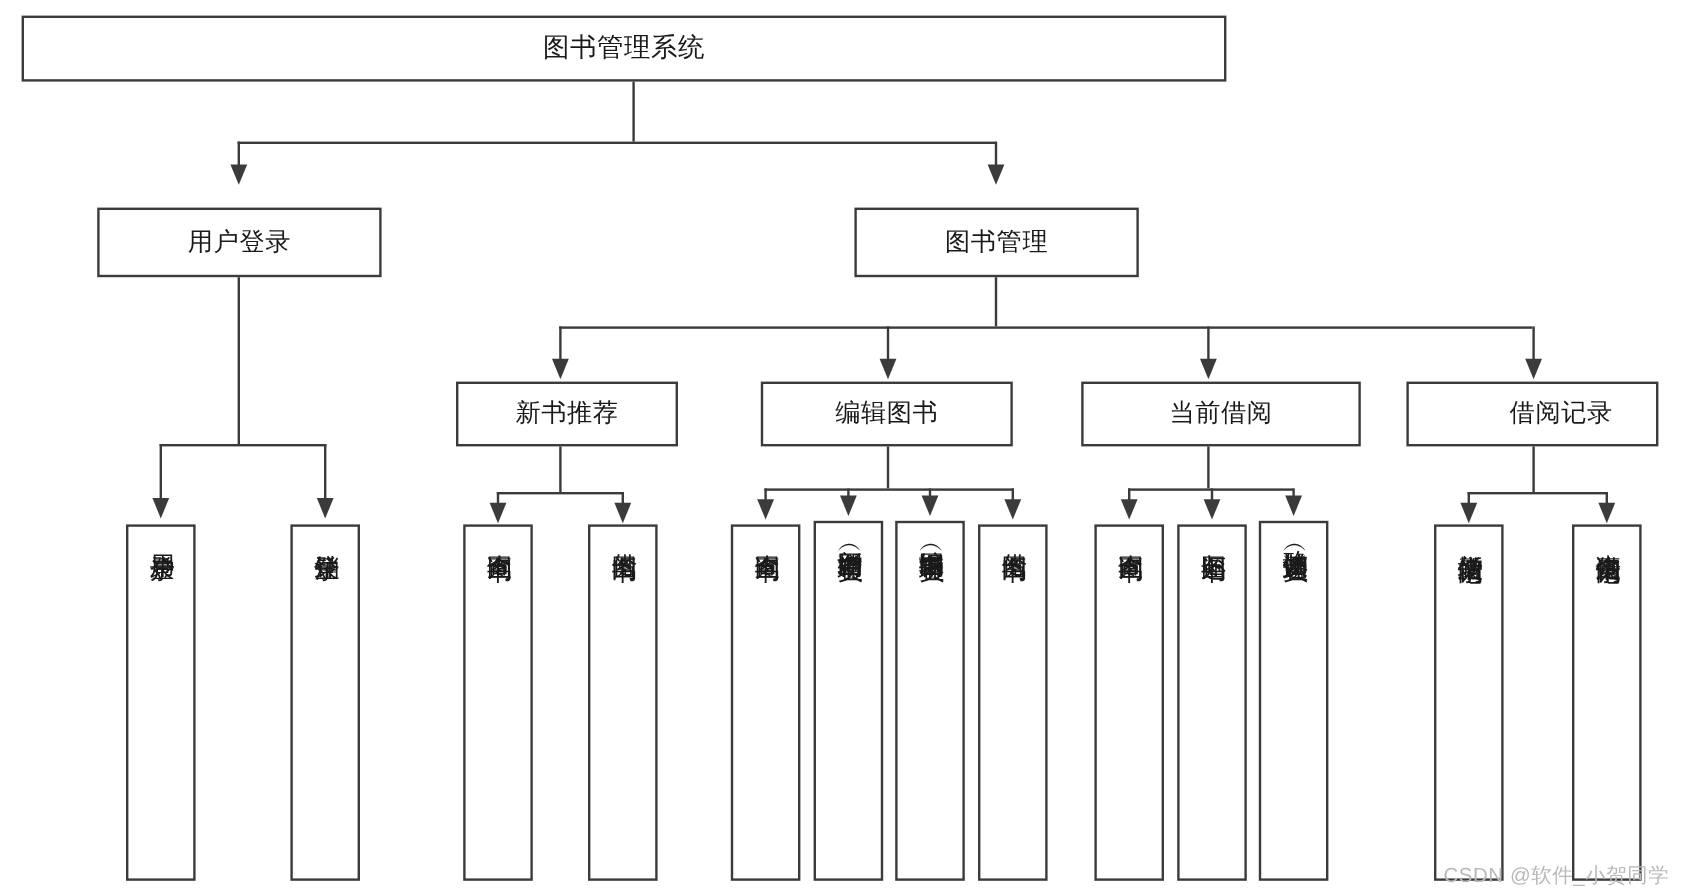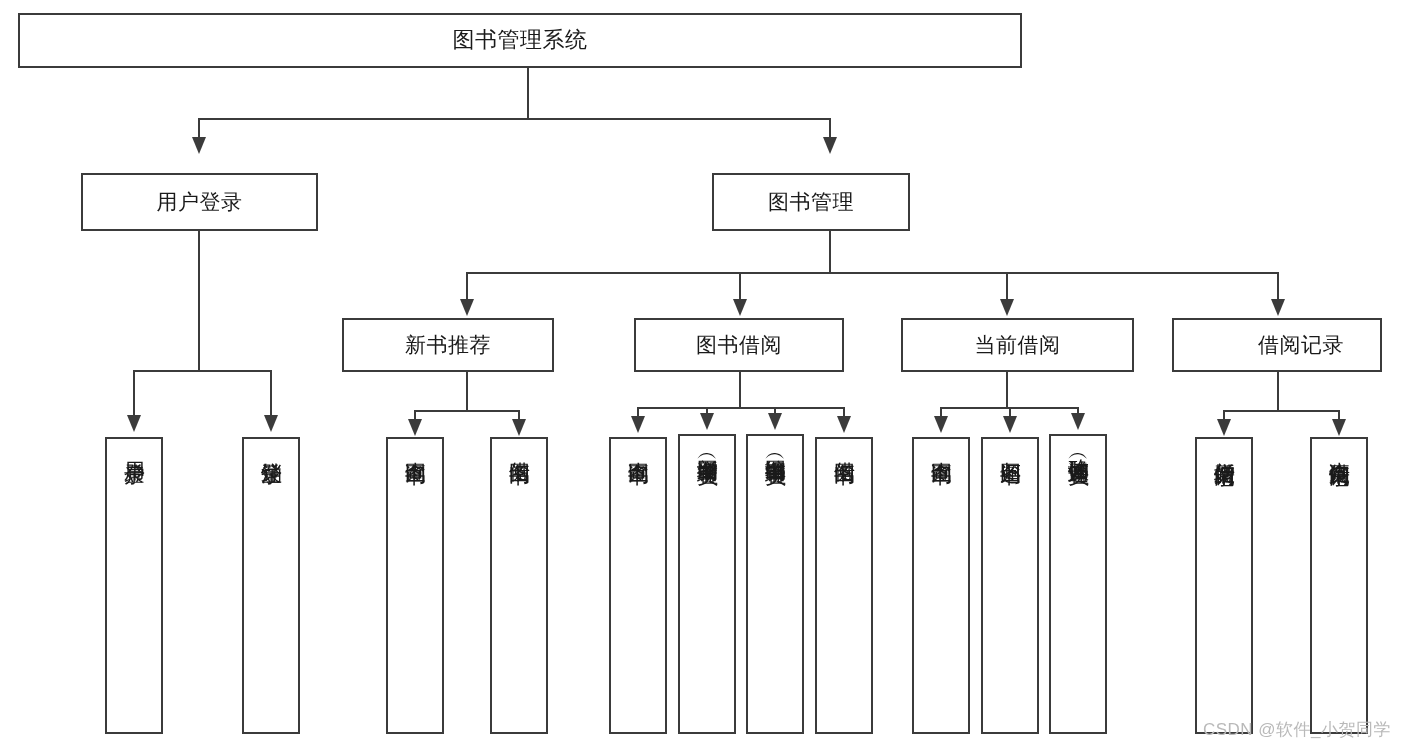--- a/index.html
+++ b/index.html
@@ -101,21 +101,21 @@
   <div class="edge h" style="left:198px; top:118px; width:632px;"></div>
   <div class="edge v" style="left:198px; top:118px; height:22px;"></div>
   <div class="arrow" style="left:192px; top:137px;"></div>
   <div class="edge v" style="left:829px; top:118px; height:22px;"></div>
   <div class="arrow" style="left:823px; top:137px;"></div>
 
   <div class="node horiz" style="left:81px; top:173px; width:237px; height:58px;">
     <span class="label">用户登录</span>
   </div>
 
-  <div class="node horiz" style="left:712px; top:173px; width:198px; height:58px;">
+  <div class="node horiz" style="left:712px; top:173px; width:237px; height:58px;">
     <span class="label">图书管理</span>
   </div>
 
   <div class="edge v" style="left:198px; top:231px; height:139px;"></div>
   <div class="edge h" style="left:133px; top:370px; width:139px;"></div>
   <div class="edge v" style="left:133px; top:370px; height:48px;"></div>
   <div class="arrow" style="left:127px; top:415px;"></div>
   <div class="edge v" style="left:270px; top:370px; height:48px;"></div>
   <div class="arrow" style="left:264px; top:415px;"></div>
 
@@ -131,25 +131,25 @@
 
   <div class="edge v" style="left:466px; top:272px; height:30px;"></div>
   <div class="arrow" style="left:460px; top:299px;"></div>
   <div class="edge v" style="left:739px; top:272px; height:30px;"></div>
   <div class="arrow" style="left:733px; top:299px;"></div>
   <div class="edge v" style="left:1006px; top:272px; height:30px;"></div>
   <div class="arrow" style="left:1000px; top:299px;"></div>
   <div class="edge v" style="left:1277px; top:272px; height:30px;"></div>
   <div class="arrow" style="left:1271px; top:299px;"></div>
 
-  <div class="node horiz" style="left:342px; top:318px; width:212px; height:54px;">
+  <div class="node horiz" style="left:380px; top:318px; width:185px; height:54px;">
     <span class="label">新书推荐</span>
   </div>
   <div class="node horiz" style="left:634px; top:318px; width:210px; height:54px;">
-    <span class="label">图书借阅</span>
+    <span class="label">编辑图书</span>
   </div>
   <div class="node horiz" style="left:901px; top:318px; width:233px; height:54px;">
     <span class="label">当前借阅</span>
   </div>
   <div class="node horiz" style="left:1172px; top:318px; width:210px; height:54px;padding-left:48px;">
     <span class="label">借阅记录</span>
   </div>
 
   <div class="edge v" style="left:466px; top:372px; height:38px;"></div>
   <div class="edge h" style="left:414px; top:410px; width:106px;"></div>

